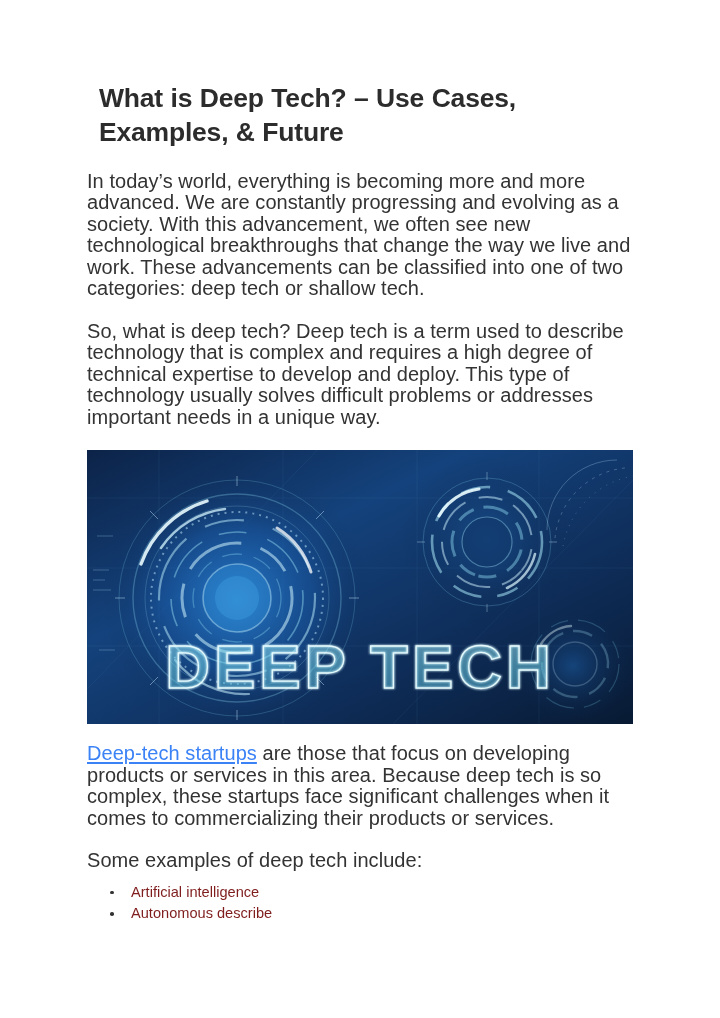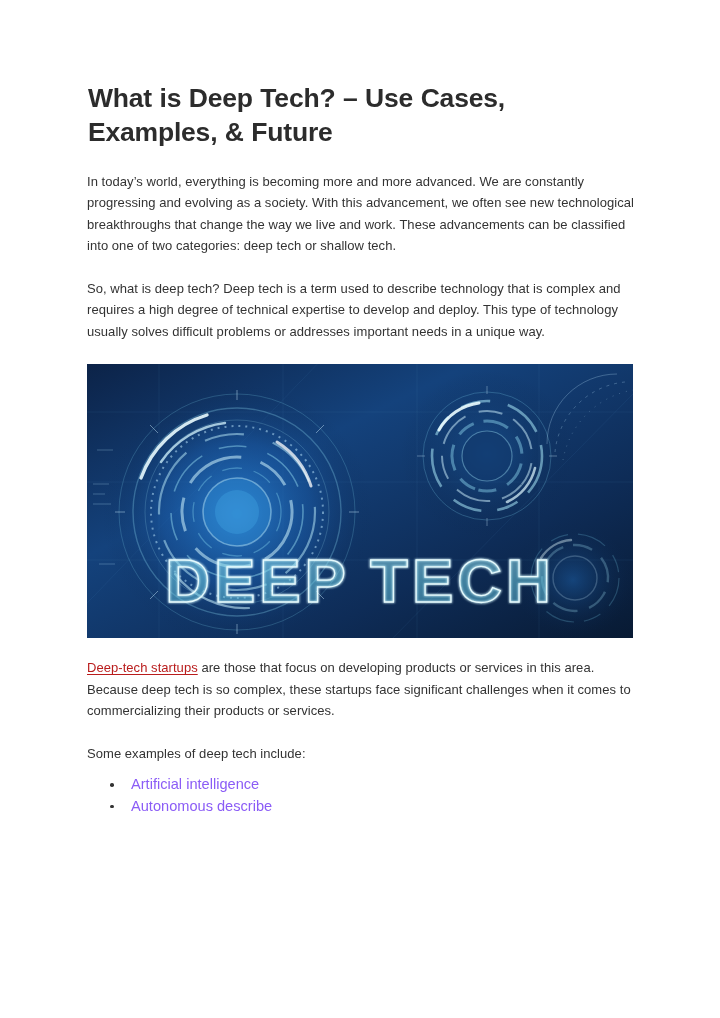--- a/index.html
+++ b/index.html
@@ -26,41 +26,41 @@
 
   .content {
     position: absolute;
     left: 87px;
     top: 82px;
     width: 548px;
   }
 
   
   .article-title {
-    margin: 0 0 0 1px;
+    margin: 0 0 0 12px;
     font-size: 26.5px;
     line-height: 1.28;
     font-weight: 700;
     color: #2c2c2c;
     letter-spacing: -0.2px;
     word-spacing: 0.4px;
   }
 
   
   .para {
     margin: 21px 0 0 0;
-    font-size: 13px;
+    font-size: 20px;
     line-height: 21.5px;
     color: #333333;
     letter-spacing: 0.05px;
   }
   .para.tight-top { margin-top: 19px; }
 
   .inline-link {
-    color: #b91c1c;
+    color: #3b82f6;
     text-decoration: underline;
     text-underline-offset: 1.5px;
   }
 
   
   .figure {
     position: relative;
     margin-top: 22px;
     width: 546px;
     height: 274px;
@@ -79,21 +79,21 @@
 
   .examples-list {
     margin: 10px 0 0 0;
     padding: 0 0 0 23px;
     list-style: none;
   }
   .examples-list li {
     position: relative;
     font-size: 14.6px;
     line-height: 21.3px;
-    color: #8b5cf6;
+    color: #7f1d1d;
     padding-left: 21px;
   }
   .examples-list li::before {
     content: "";
     position: absolute;
     left: 0;
     top: 9px;
     width: 3.6px;
     height: 3.6px;
     border-radius: 50%;

